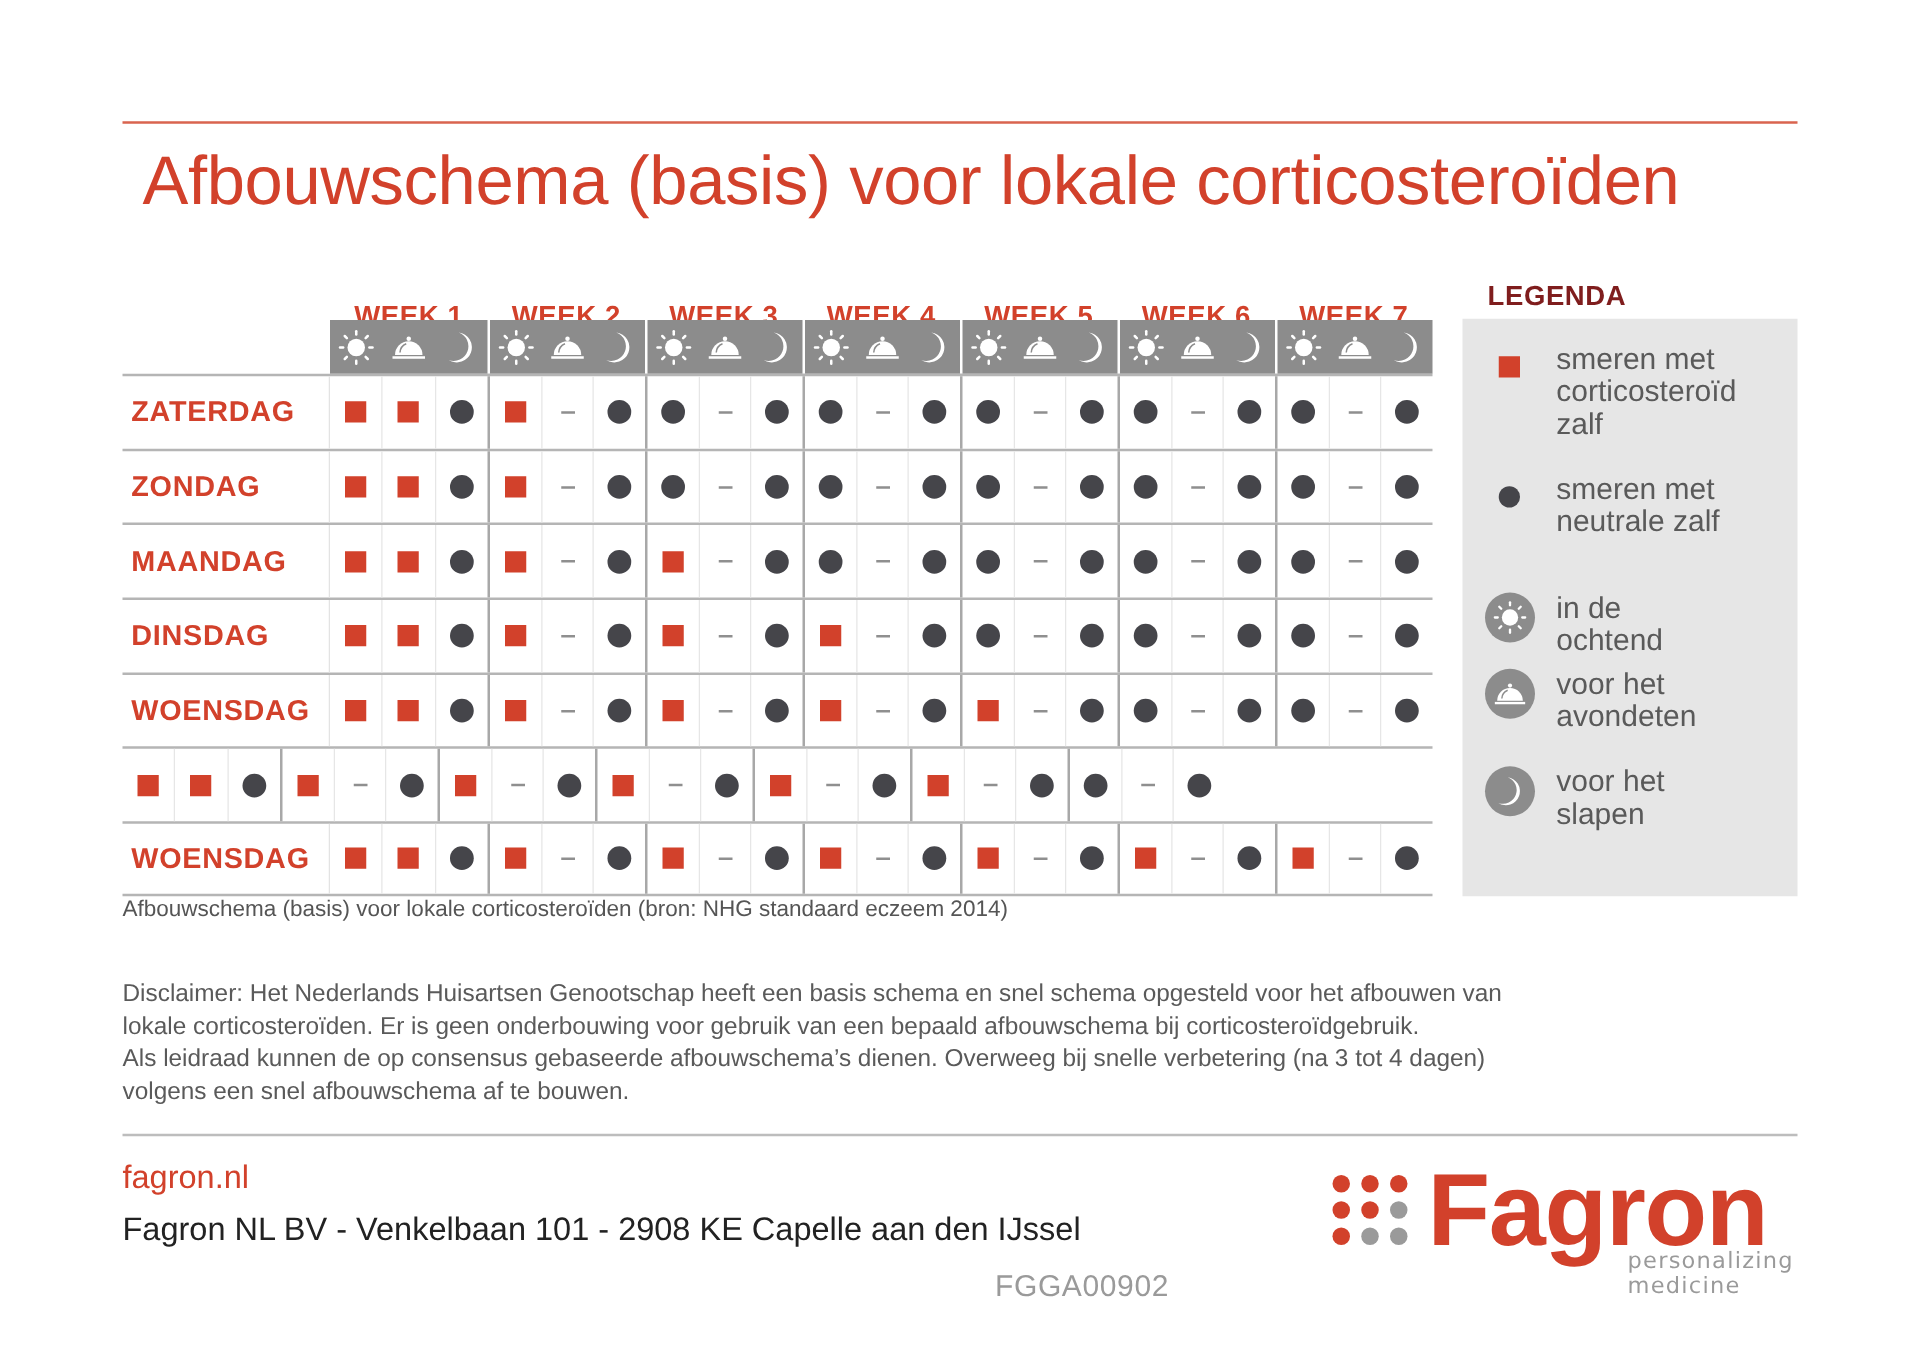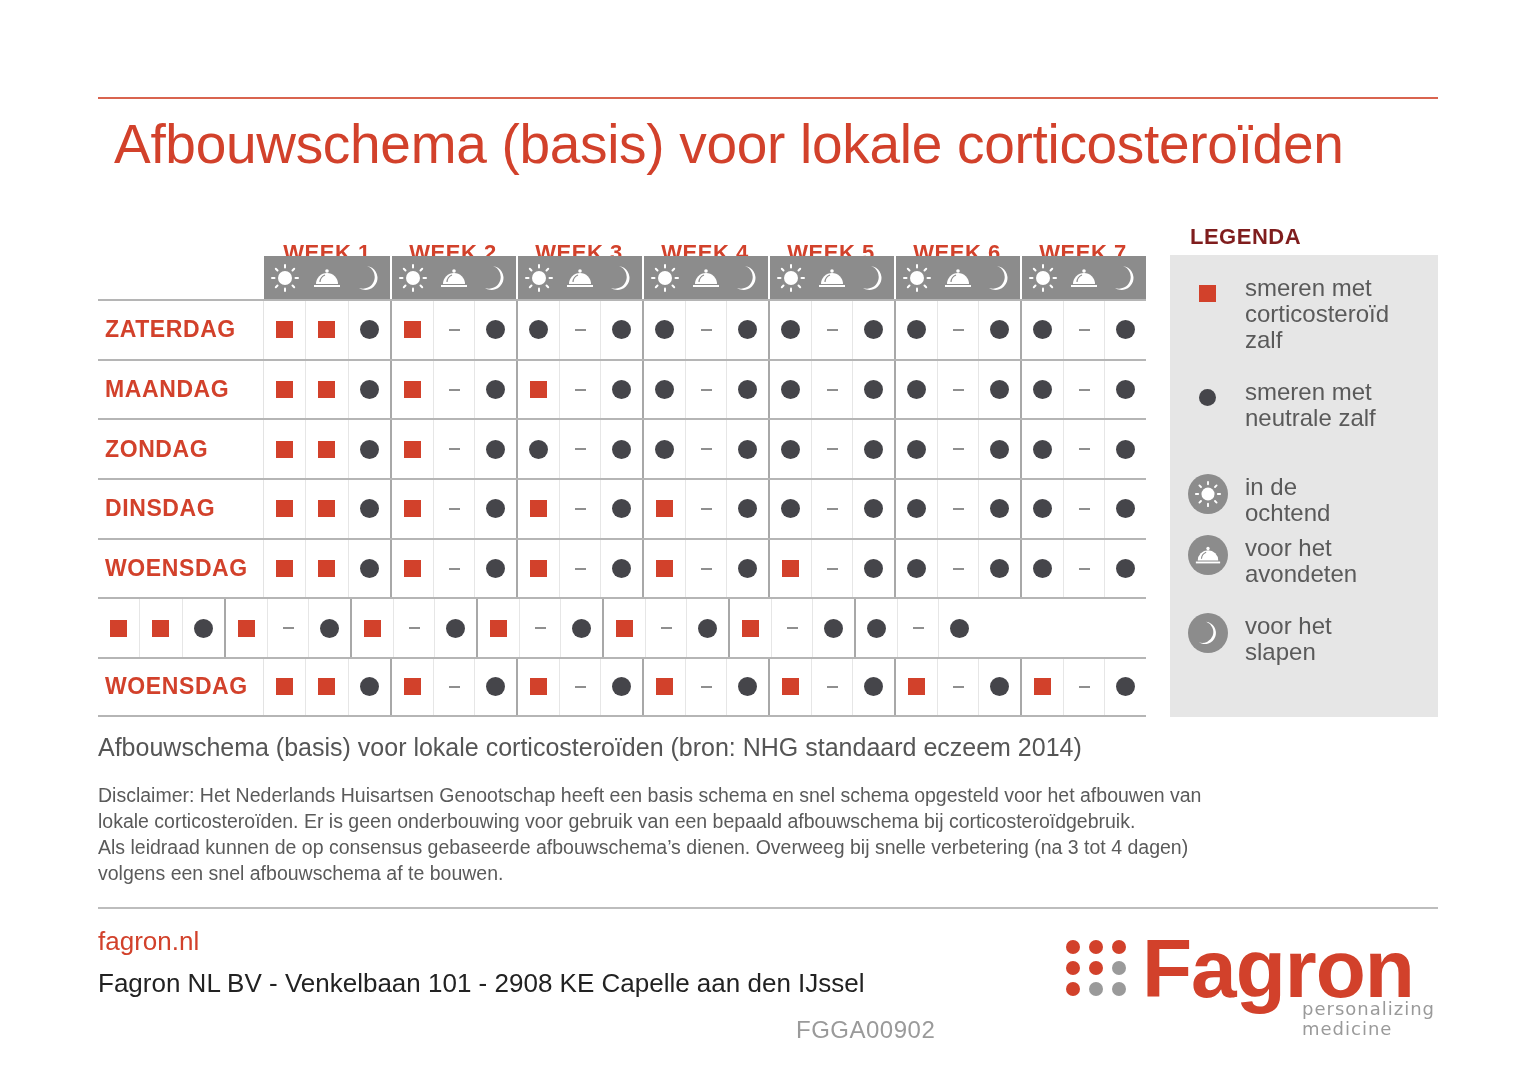--- a/index.html
+++ b/index.html
@@ -40,21 +40,21 @@
   .legend-item { position: absolute; left: 0; width: 304px; display: flex; }
   .legend-icon { width: 75px; display: flex; justify-content: center; padding-top: 4px; }
   .legend-text { font-size: 24px; line-height: 26px; color: #5a5a5a; font-weight: normal; }
   .legend-text span { display: block; }
   .legend-square { width: 17px; height: 17px; background: #d2412b; margin-top: 6px; }
   .legend-dot { width: 17px; height: 17px; border-radius: 50%; background: #45454a; margin-top: 6px; }
   .legend-round-icon { width: 40px; height: 40px; border-radius: 50%; background: #8c8c8c; display: flex; align-items: center; justify-content: center; margin-top: -4px; }
   .legend-round-icon svg { width: 28px; height: 28px; }
 
   
-  .caption { position: absolute; left: 98px; top: 733px; font-size: 25px; color: #555555; white-space: nowrap; }
+  .caption { position: absolute; left: 98px; top: 717px; font-size: 18px; color: #555555; white-space: nowrap; }
   .disclaimer { position: absolute; left: 98px; top: 782px; width: 1345px; font-size: 19.5px; line-height: 26px; color: #5a5a5a; }
   .disclaimer span { display: block; white-space: nowrap; }
 
   .site { position: absolute; left: 98px; top: 926px; font-size: 26px; color: #d2412b; }
   .address { position: absolute; left: 98px; top: 968px; font-size: 26px; color: #222222; white-space: nowrap; }
   .code { position: absolute; left: 796px; top: 1016px; font-size: 24px; color: #9a9a9a; letter-spacing: 0.5px; }
 
   
   .logo { position: absolute; left: 1066px; top: 936px; width: 380px; height: 110px; }
   .logo-dots { position: absolute; left: 0; top: 4px; display: grid; grid-template-columns: repeat(3, 14px); gap: 7px 9px; }
@@ -368,20 +368,100 @@
         </div>
         <div class="cell">
           <div class="mark-dash"></div>
         </div>
         <div class="cell">
           <div class="mark-dot"></div>
         </div>
       </div>
     </div>
     <div class="grid-row">
+      <div class="day-label">ZONDAG</div>
+      <div class="week-block" style="border-left: none;">
+        <div class="cell">
+          <div class="mark-square"></div>
+        </div>
+        <div class="cell">
+          <div class="mark-square"></div>
+        </div>
+        <div class="cell">
+          <div class="mark-dot"></div>
+        </div>
+      </div>
+      <div class="week-block">
+        <div class="cell">
+          <div class="mark-square"></div>
+        </div>
+        <div class="cell">
+          <div class="mark-dash"></div>
+        </div>
+        <div class="cell">
+          <div class="mark-dot"></div>
+        </div>
+      </div>
+      <div class="week-block">
+        <div class="cell">
+          <div class="mark-dot"></div>
+        </div>
+        <div class="cell">
+          <div class="mark-dash"></div>
+        </div>
+        <div class="cell">
+          <div class="mark-dot"></div>
+        </div>
+      </div>
+      <div class="week-block">
+        <div class="cell">
+          <div class="mark-dot"></div>
+        </div>
+        <div class="cell">
+          <div class="mark-dash"></div>
+        </div>
+        <div class="cell">
+          <div class="mark-dot"></div>
+        </div>
+      </div>
+      <div class="week-block">
+        <div class="cell">
+          <div class="mark-dot"></div>
+        </div>
+        <div class="cell">
+          <div class="mark-dash"></div>
+        </div>
+        <div class="cell">
+          <div class="mark-dot"></div>
+        </div>
+      </div>
+      <div class="week-block">
+        <div class="cell">
+          <div class="mark-dot"></div>
+        </div>
+        <div class="cell">
+          <div class="mark-dash"></div>
+        </div>
+        <div class="cell">
+          <div class="mark-dot"></div>
+        </div>
+      </div>
+      <div class="week-block">
+        <div class="cell">
+          <div class="mark-dot"></div>
+        </div>
+        <div class="cell">
+          <div class="mark-dash"></div>
+        </div>
+        <div class="cell">
+          <div class="mark-dot"></div>
+        </div>
+      </div>
+    </div>
+    <div class="grid-row">
       <div class="day-label">MAANDAG</div>
       <div class="week-block" style="border-left: none;">
         <div class="cell">
           <div class="mark-square"></div>
         </div>
         <div class="cell">
           <div class="mark-square"></div>
         </div>
         <div class="cell">
           <div class="mark-dot"></div>
@@ -394,100 +474,20 @@
         <div class="cell">
           <div class="mark-dash"></div>
         </div>
         <div class="cell">
           <div class="mark-dot"></div>
         </div>
       </div>
       <div class="week-block">
         <div class="cell">
           <div class="mark-square"></div>
-        </div>
-        <div class="cell">
-          <div class="mark-dash"></div>
-        </div>
-        <div class="cell">
-          <div class="mark-dot"></div>
-        </div>
-      </div>
-      <div class="week-block">
-        <div class="cell">
-          <div class="mark-dot"></div>
-        </div>
-        <div class="cell">
-          <div class="mark-dash"></div>
-        </div>
-        <div class="cell">
-          <div class="mark-dot"></div>
-        </div>
-      </div>
-      <div class="week-block">
-        <div class="cell">
-          <div class="mark-dot"></div>
-        </div>
-        <div class="cell">
-          <div class="mark-dash"></div>
-        </div>
-        <div class="cell">
-          <div class="mark-dot"></div>
-        </div>
-      </div>
-      <div class="week-block">
-        <div class="cell">
-          <div class="mark-dot"></div>
-        </div>
-        <div class="cell">
-          <div class="mark-dash"></div>
-        </div>
-        <div class="cell">
-          <div class="mark-dot"></div>
-        </div>
-      </div>
-      <div class="week-block">
-        <div class="cell">
-          <div class="mark-dot"></div>
-        </div>
-        <div class="cell">
-          <div class="mark-dash"></div>
-        </div>
-        <div class="cell">
-          <div class="mark-dot"></div>
-        </div>
-      </div>
-    </div>
-    <div class="grid-row">
-      <div class="day-label">ZONDAG</div>
-      <div class="week-block" style="border-left: none;">
-        <div class="cell">
-          <div class="mark-square"></div>
-        </div>
-        <div class="cell">
-          <div class="mark-square"></div>
-        </div>
-        <div class="cell">
-          <div class="mark-dot"></div>
-        </div>
-      </div>
-      <div class="week-block">
-        <div class="cell">
-          <div class="mark-square"></div>
-        </div>
-        <div class="cell">
-          <div class="mark-dash"></div>
-        </div>
-        <div class="cell">
-          <div class="mark-dot"></div>
-        </div>
-      </div>
-      <div class="week-block">
-        <div class="cell">
-          <div class="mark-dot"></div>
         </div>
         <div class="cell">
           <div class="mark-dash"></div>
         </div>
         <div class="cell">
           <div class="mark-dot"></div>
         </div>
       </div>
       <div class="week-block">
         <div class="cell">

